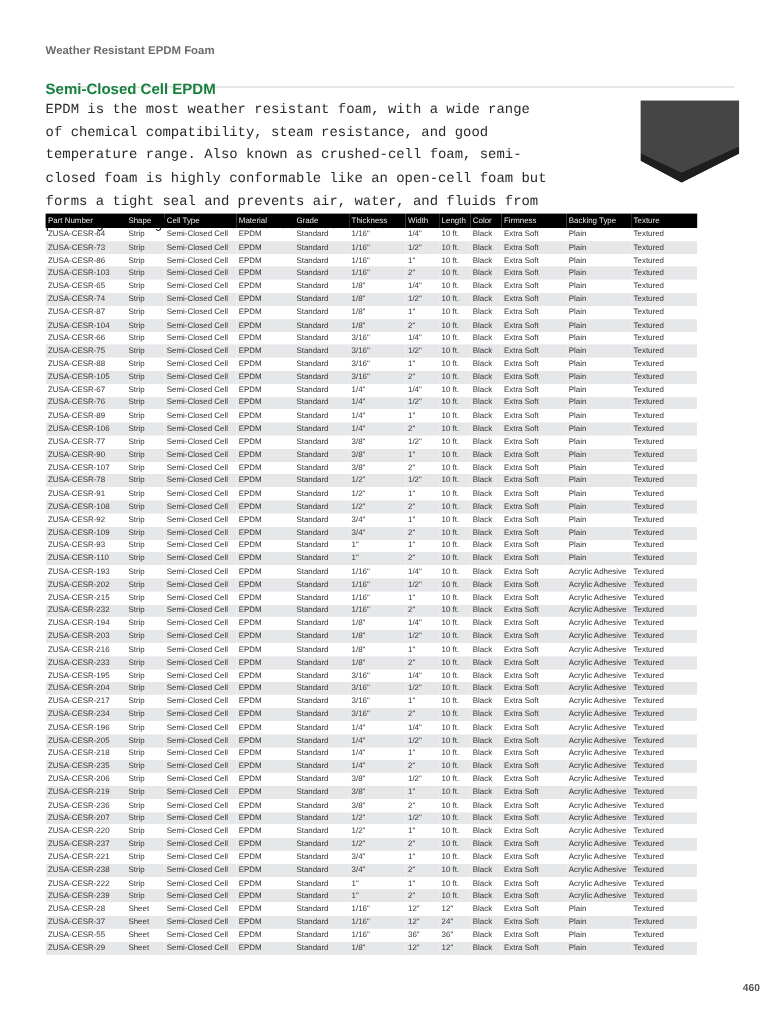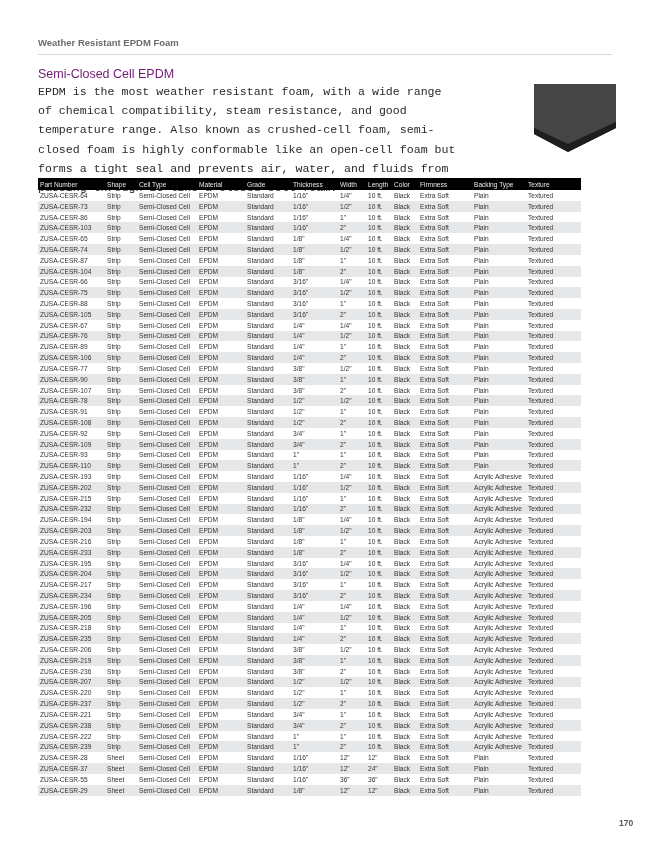--- a/index.html
+++ b/index.html
@@ -3,25 +3,25 @@
 <meta charset="utf-8">
 <style>
   html, body { margin: 0; padding: 0; }
   body {
     width: 650px; height: 841px; background: #ffffff; position: relative; overflow: hidden;
     font-family: "Liberation Sans", "DejaVu Sans", sans-serif; color: #222;
   }
   .section-header {
     position: absolute; left: 38px; top: 37px; width: 574px;
     font-size: 9.5px; font-weight: bold; color: #6b6b6b;
-    padding-bottom: 6px; border-bottom: 1px solid #d6d6d6;
+    padding-bottom: 24px; border-bottom: 1px solid #d6d6d6;
   }
   .product-title {
     position: absolute; left: 38px; top: 67px;
-    font-size: 12.5px; font-weight: normal; color: #701a75;
+    font-size: 12.5px; font-weight: bold; color: #15803d;
   }
   .description {
     position: absolute; left: 38px; top: 82px; width: 420px;
     font-size: 11.6px; line-height: 19.2px; color: #2a2a2a; font-family: Liberation Mono, monospace;
   }
   .foam-image { position: absolute; left: 532px; top: 82px; width: 84px; height: 72px; }
   table.spec {
     position: absolute; left: 38px; top: 178px; width: 543px;
     border-collapse: collapse; table-layout: fixed;
     font-size: 6.6px; color: #333;
@@ -866,13 +866,13 @@
         <td>12"</td>
         <td>12"</td>
         <td>Black</td>
         <td>Extra Soft</td>
         <td>Plain</td>
         <td>Textured</td>
       </tr>
     </tbody>
 </table>
 
-<div class="page-number">170</div>
+<div class="page-number">460</div>
 
 </body></html>

